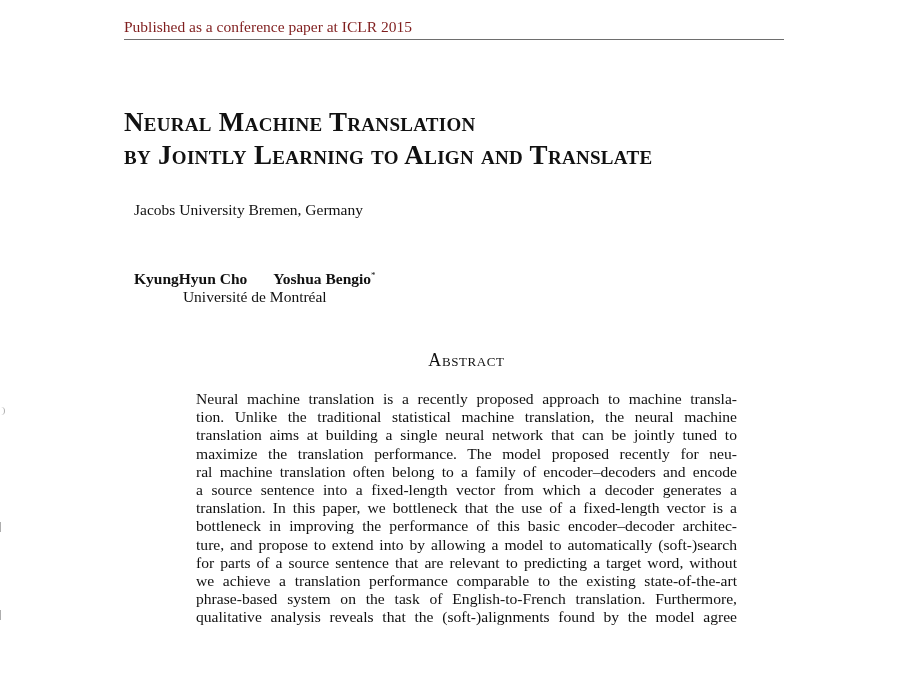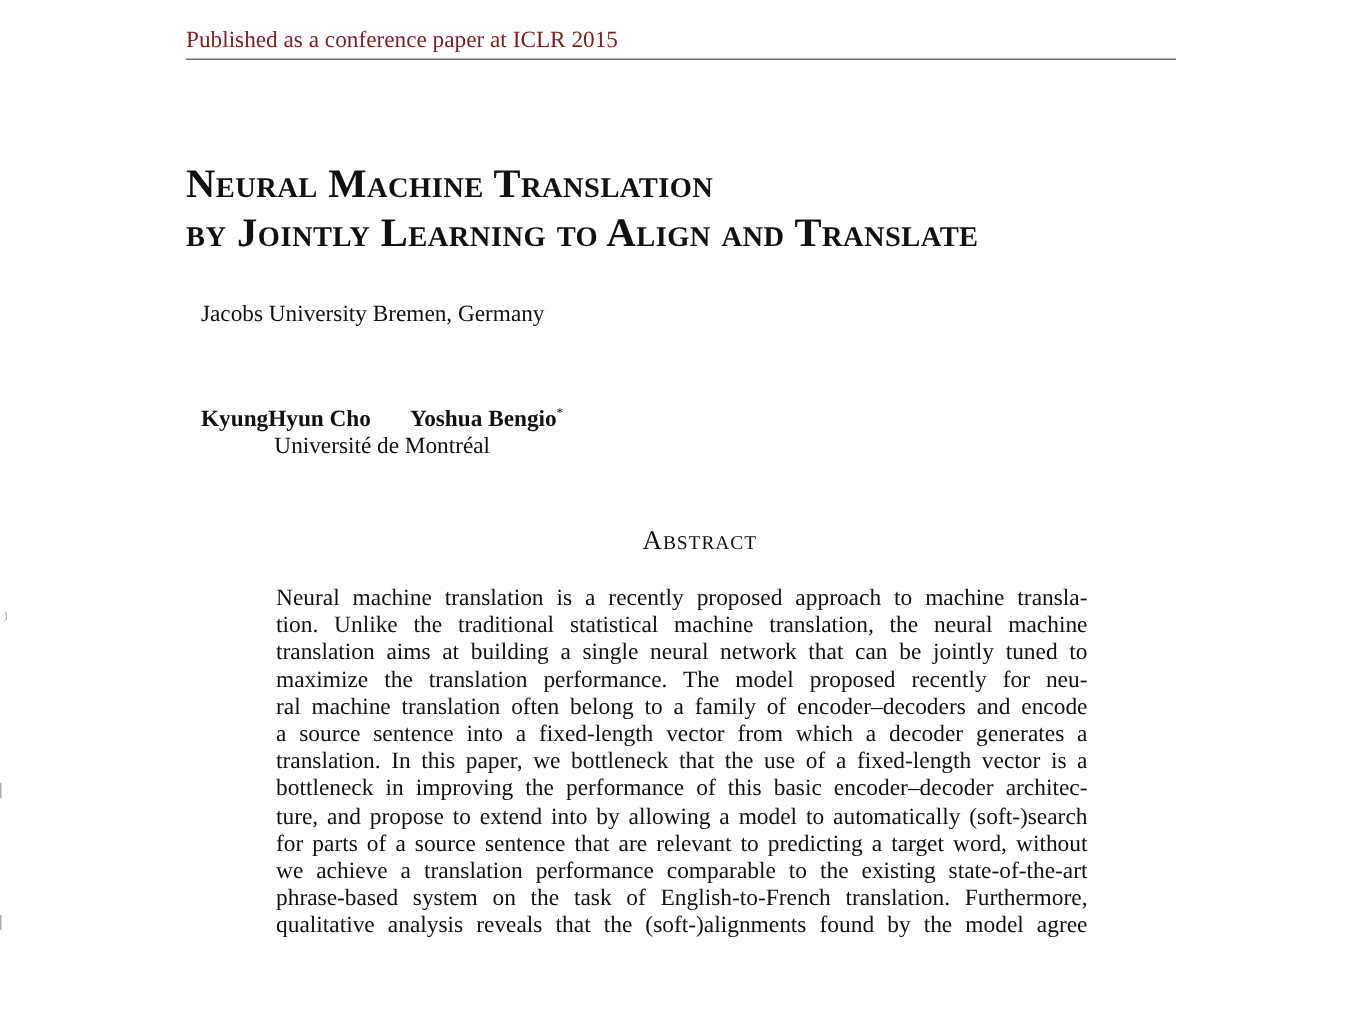--- a/index.html
+++ b/index.html
@@ -61,21 +61,21 @@
       width: 909px;
       top: 350px;
       text-align: center;
       font-size: 18px;
       font-variant: small-caps;
       letter-spacing: 0.6px;
       color: #111;
     }
     .abstract-body {
       position: absolute;
-      left: 184px;
+      left: 196px;
       top: 390px;
       width: 541px;
       font-size: 15.6px;
       line-height: 18.2px;
       color: #111;
     }
     .abstract-body .ln {
       display: block;
       text-align: justify;
       text-align-last: justify;

